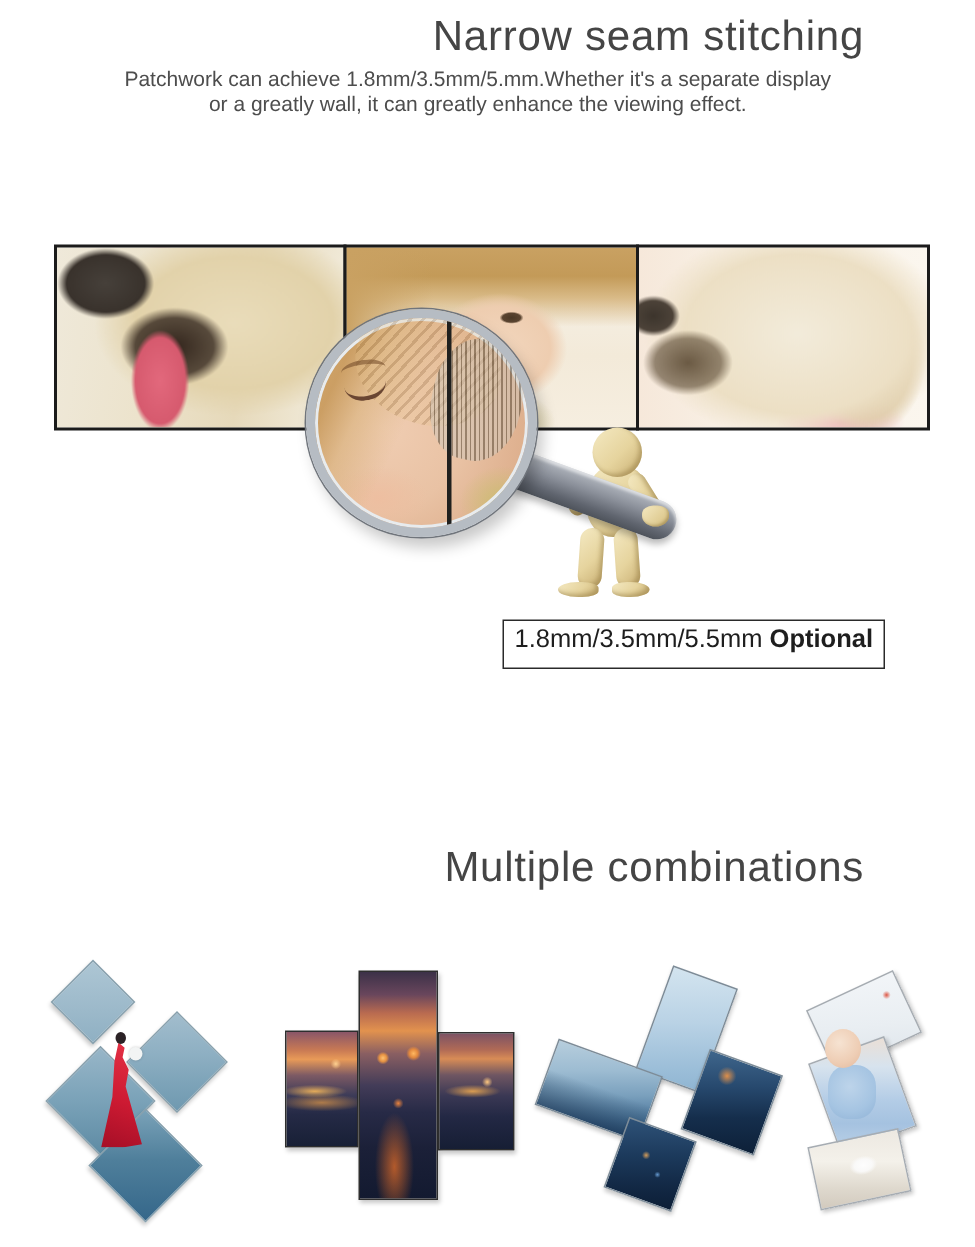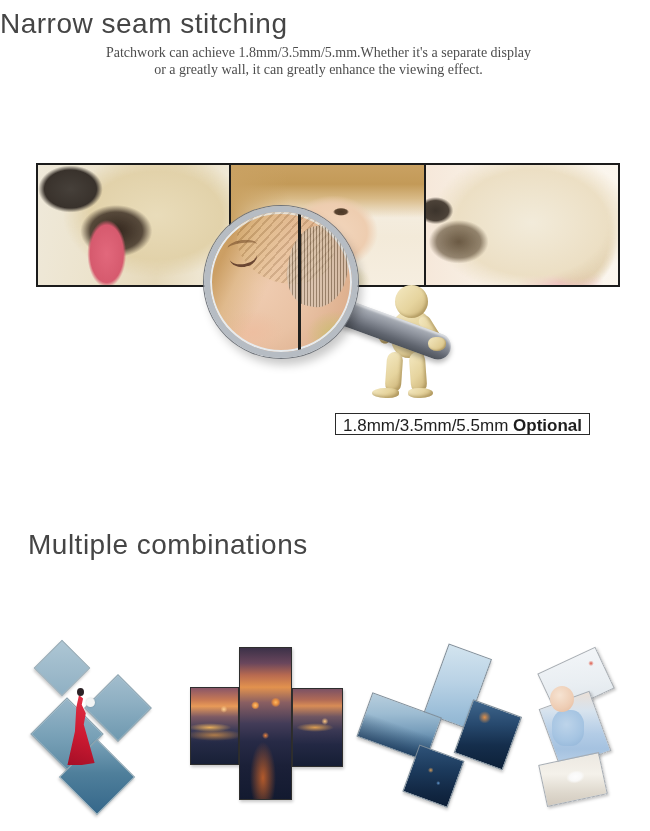--- a/index.html
+++ b/index.html
@@ -1,26 +1,26 @@
 <!DOCTYPE html>
 <html><head>
 <meta charset="utf-8">
 <style>
   * { margin:0; padding:0; box-sizing:border-box; }
   html,body { background:#ffffff; }
   body { font-family:"Liberation Sans", sans-serif; }
   #root { position:relative; width:650px; height:831px; background:#ffffff; overflow:hidden; margin:0 auto; }
 
   
-  .h-title { position:absolute; left:0; width:576px; text-align:left; font-size:28px; font-weight:400; color:#454545; letter-spacing:0.5px; }
-  .h-sub { position:absolute; left:0; width:637px; text-align:center; font-size:14px; color:#4d4d4d; line-height:17px;font-family:Liberation Serif, serif; }
+  .h-title { position:absolute; left:0; width:576px; text-align:right; font-size:28px; font-weight:400; color:#454545; letter-spacing:0.5px; }
+  .h-sub { position:absolute; left:0; width:637px; text-align:center; font-size:14px; color:#4d4d4d; line-height:17px; }
   #title-narrow { top:8px; }
   #sub-narrow-1 { top:44px; }
   #sub-narrow-2 { top:61px; }
-  #title-multi { top:529px;padding-left:28px; }
+  #title-multi { top:562px;padding-left:28px; }
   #sub-multi { top:596px; }
 
   
   .wall { position:absolute; left:36px; top:163px; width:584px; height:124px; display:flex; z-index:1; }
   .wall .panel { height:124px; border:2px solid #1b1b1b; }
   .wall .panel + .panel { margin-left:-2px; }
   .panel-dog-left { width:196px;
     background:
       radial-gradient(ellipse 52px 38px at 17% 20%, #46403a 0%, #39322c 50%, transparent 62%),
       radial-gradient(ellipse 30px 52px at 36% 74%, #e2687c 0%, #d65a6e 55%, transparent 65%),
@@ -82,21 +82,21 @@
   .lens div { position:absolute; }
   .lens-eye { left:14%; top:30%; width:28px; height:13px; border-bottom:3px solid #6a4632; border-radius:0 0 60% 60% / 0 0 100% 100%; transform:rotate(-10deg); }
   .lens-brow { left:12%; top:20%; width:30px; height:8px; border-top:3px solid rgba(120,80,45,0.6); border-radius:60% 60% 0 0 / 100% 100% 0 0; transform:rotate(-8deg); }
   .lens-hairstrands { left:18%; top:-4%; width:70%; height:55%; transform:rotate(18deg); border-radius:50%;
     background:repeating-linear-gradient(115deg, rgba(150,110,58,0.38) 0 2px, rgba(230,195,140,0.30) 2px 6px); opacity:0.8; }
   .lens-whiskers { left:55%; top:10%; width:42%; height:58%; transform:rotate(12deg); border-radius:45%;
     background:repeating-linear-gradient(78deg, rgba(88,78,62,0.55) 0 1px, rgba(205,198,186,0.5) 1px 3px); }
   .lens-seam { left:62%; top:0; width:3px; height:100%; background:#20201e; }
 
   
-  .badge { position:absolute; left:335px; top:413px; height:22px; z-index:6; border:1px solid #2a2a2a; background:#ffffff;
+  .badge { position:absolute; left:335px; top:413px; height:33px; z-index:6; border:1px solid #2a2a2a; background:#ffffff;
     padding:2px 7px 0 7px; font-size:17px; color:#1e1e1e; white-space:nowrap; }
   .badge b { font-weight:700; }
 
   
   .combo { position:absolute; }
   .combo .scr { position:absolute; border:1px solid #8e9aa4; box-shadow:1px 2px 3px rgba(0,0,0,0.22); }
 
   
   #combo-1 { left:20px; top:640px; width:140px; height:180px; }
   #combo-1 .scr { border-color:#87a0ad; }

